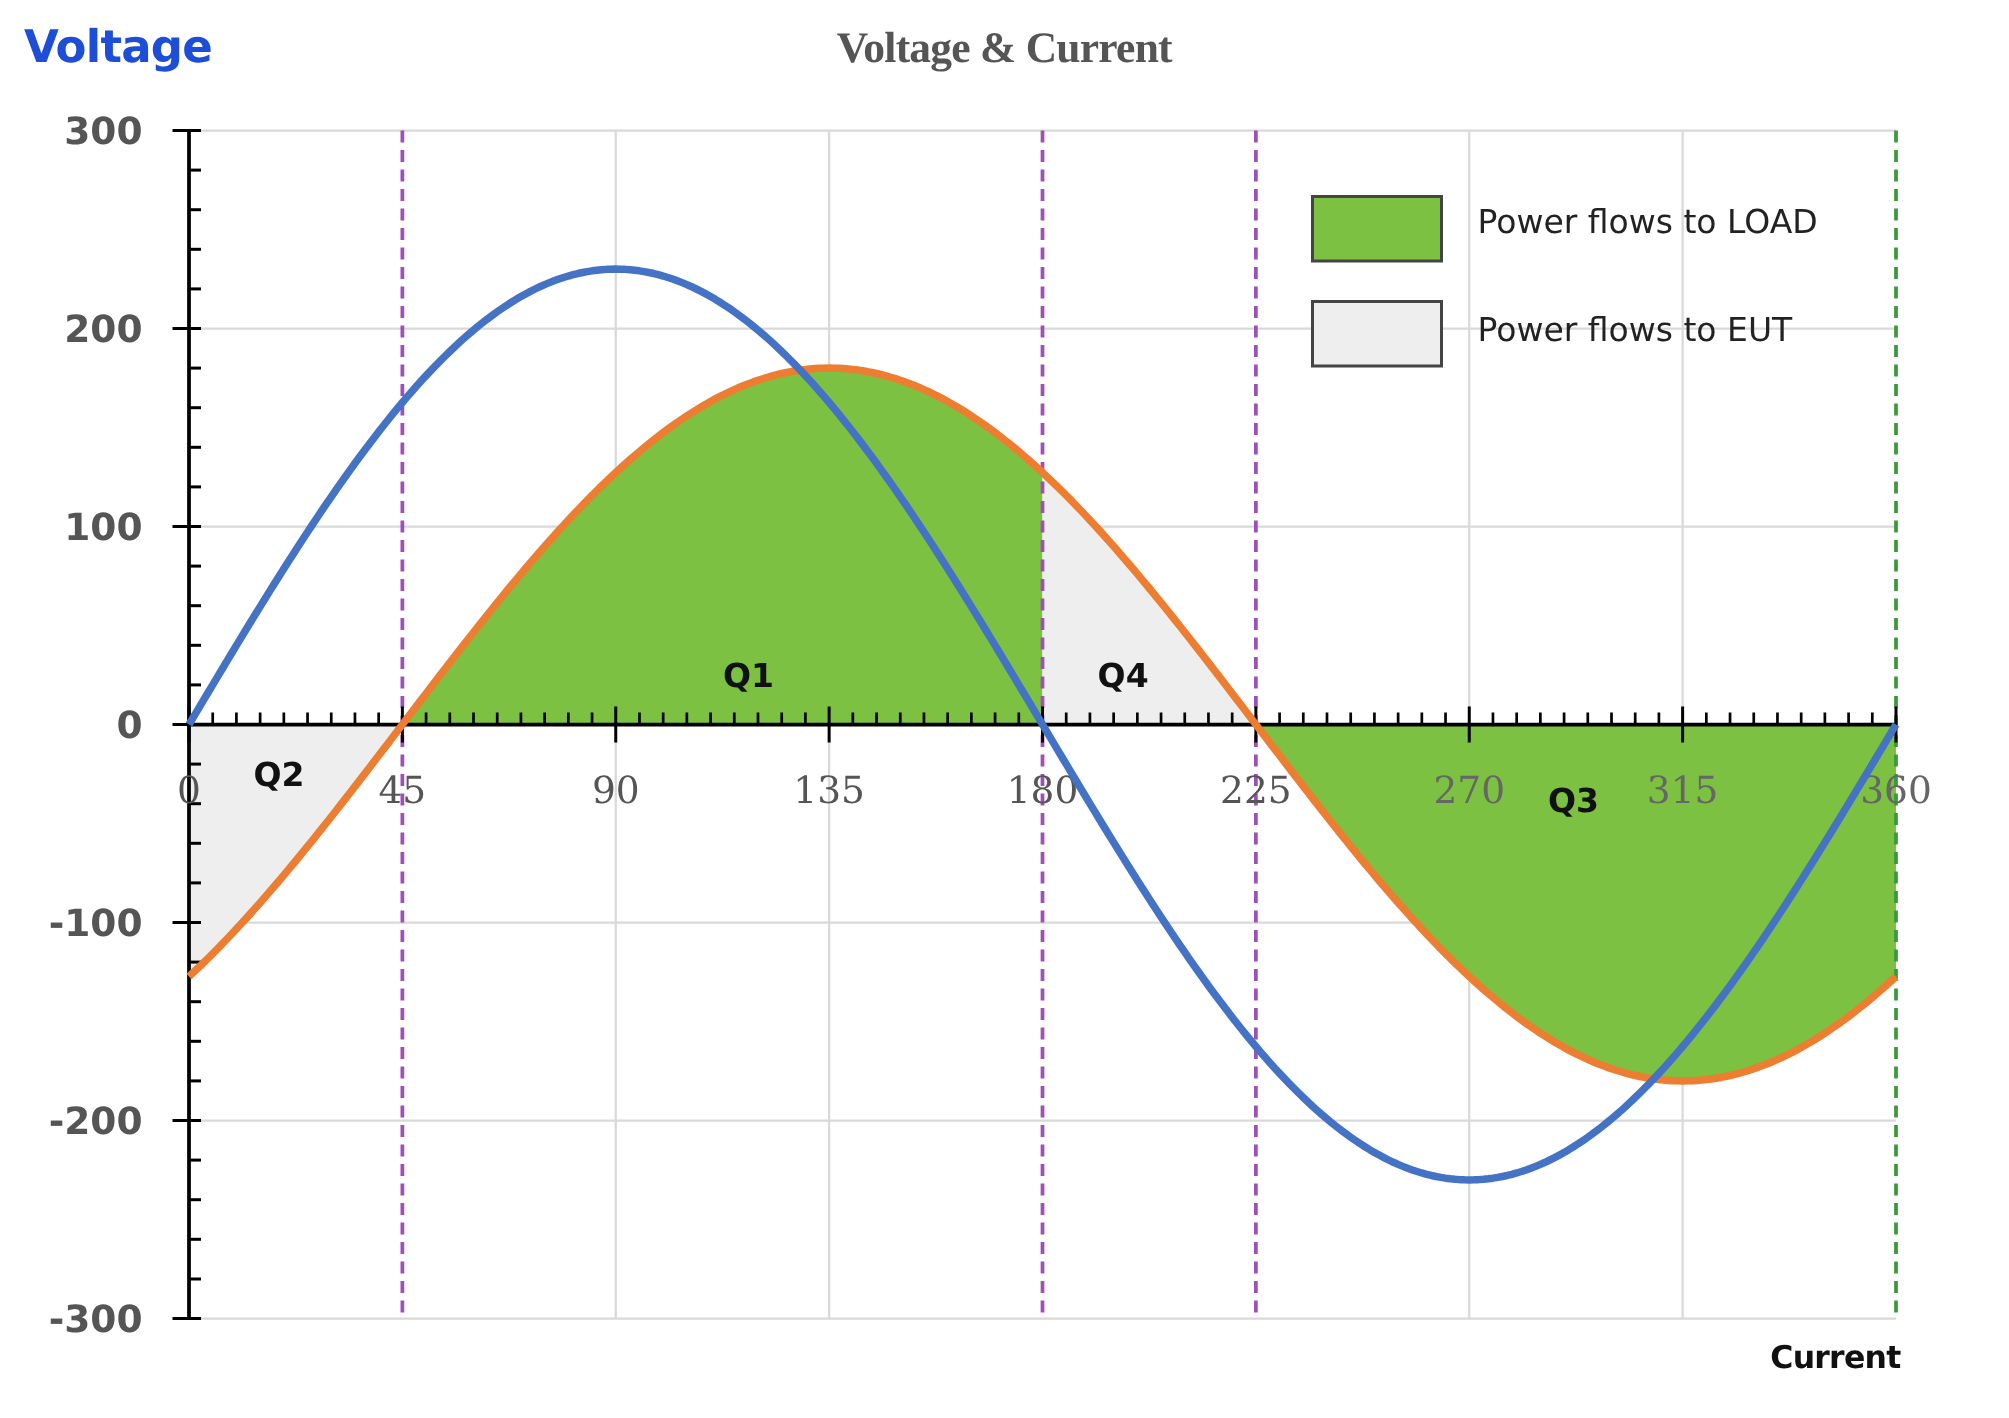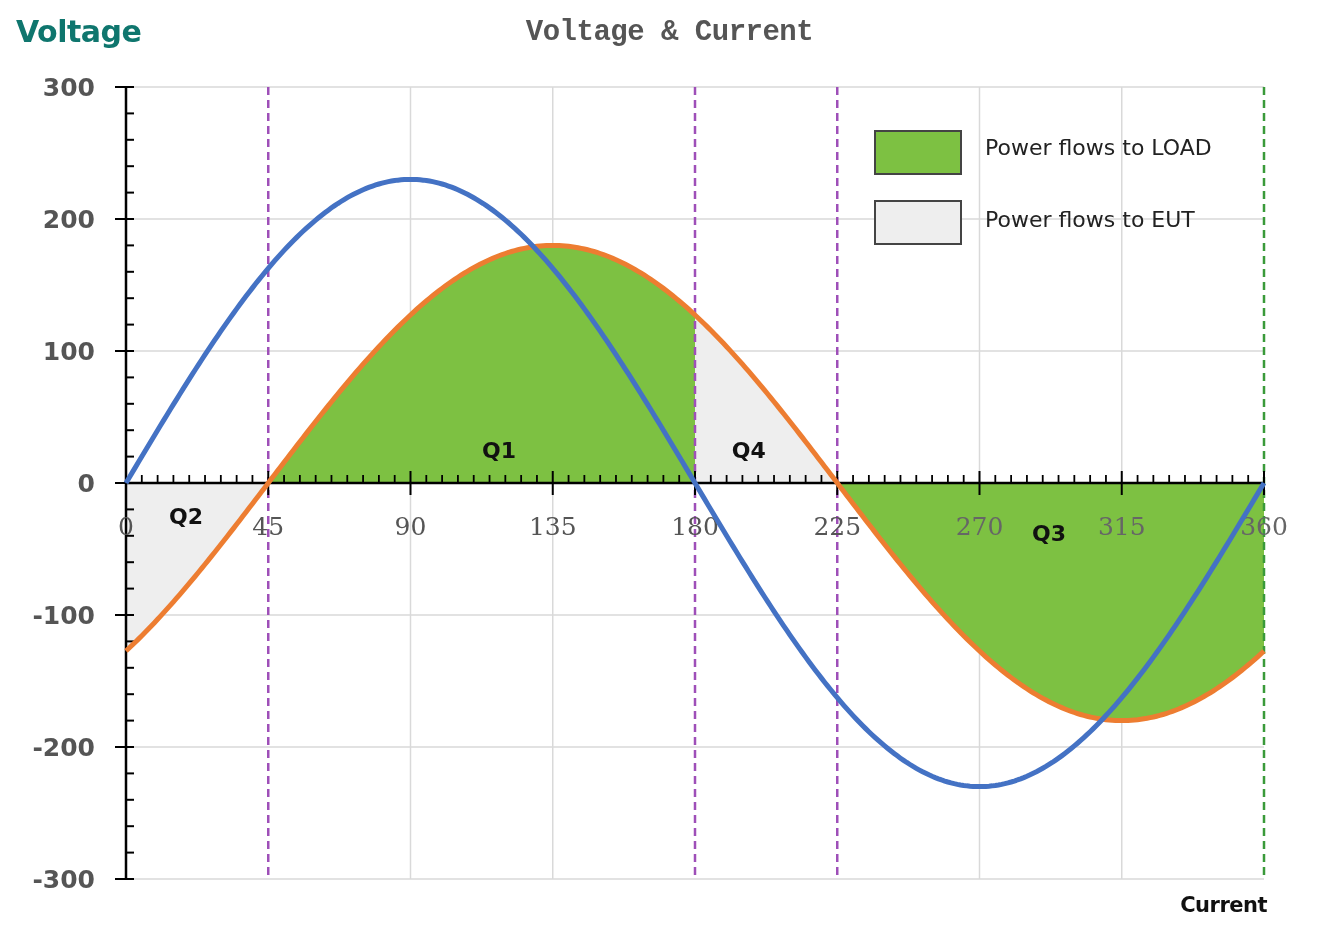--- a/index.html
+++ b/index.html
@@ -1,19 +1,19 @@
 <!DOCTYPE html>
 <html><head>
 <meta charset="utf-8">
 <style>
   html, body { margin: 0; padding: 0; background: #ffffff; }
   body { width: 1339px; height: 945px; position: relative; overflow: hidden; font-family: "Liberation Sans", sans-serif; }
   .abs { position: absolute; }
-  #ylabel { left: 16px; top: 14px; font-size: 30px; font-weight: bold; color: #0f766e; font-family: "DejaVu Sans", sans-serif; letter-spacing: -0.5px; }
-  #title { left: 0; width: 1339px; top: 16px; text-align: center; font-size: 29px; font-weight: bold; color: #555; font-family: Liberation Mono, monospace; letter-spacing: -0.5px; }
+  #ylabel { left: 16px; top: 14px; font-size: 30px; font-weight: bold; color: #1d4ed8; font-family: "DejaVu Sans", sans-serif; letter-spacing: -0.5px; }
+  #title { left: 0; width: 1339px; top: 16px; text-align: center; font-size: 29px; font-weight: bold; color: #555; font-family: Liberation Serif, serif; letter-spacing: -0.5px; }
   #xlabel { right: 72px; top: 893px; font-size: 21px; font-weight: bold; color: #111; font-family: "DejaVu Sans", sans-serif; letter-spacing: -0.5px; }
   svg { position: absolute; left: 0; top: 0; }
   .ytick-label { font-size: 25px; fill: #555; font-family: "DejaVu Sans", sans-serif; font-weight: bold; }
   .xtick-label { font-size: 25px; fill: #555; font-family: "DejaVu Serif", serif; }
   .xtick-label.light { font-weight: normal; fill: #666; }
   .q-label { font-size: 22px; font-weight: bold; fill: #111; font-family: "DejaVu Sans", sans-serif; }
   .legend-text { font-size: 22px; fill: #222; font-family: "DejaVu Sans", sans-serif; }
 </style>
 </head>
 <body>

